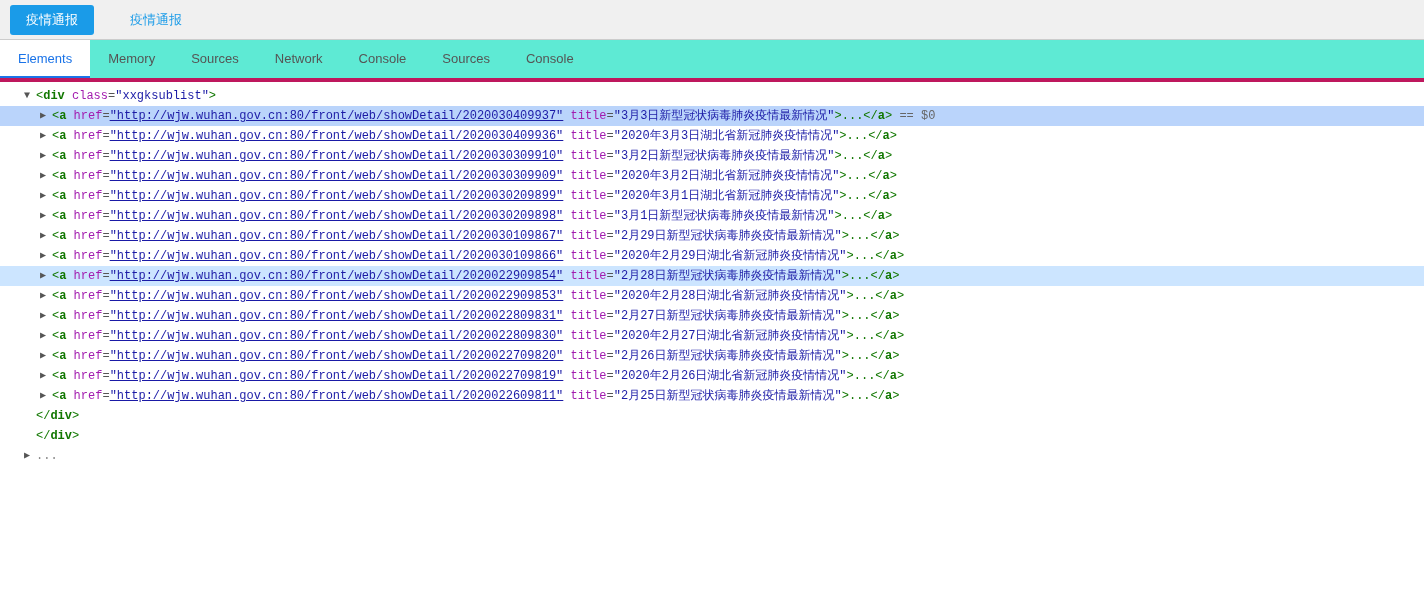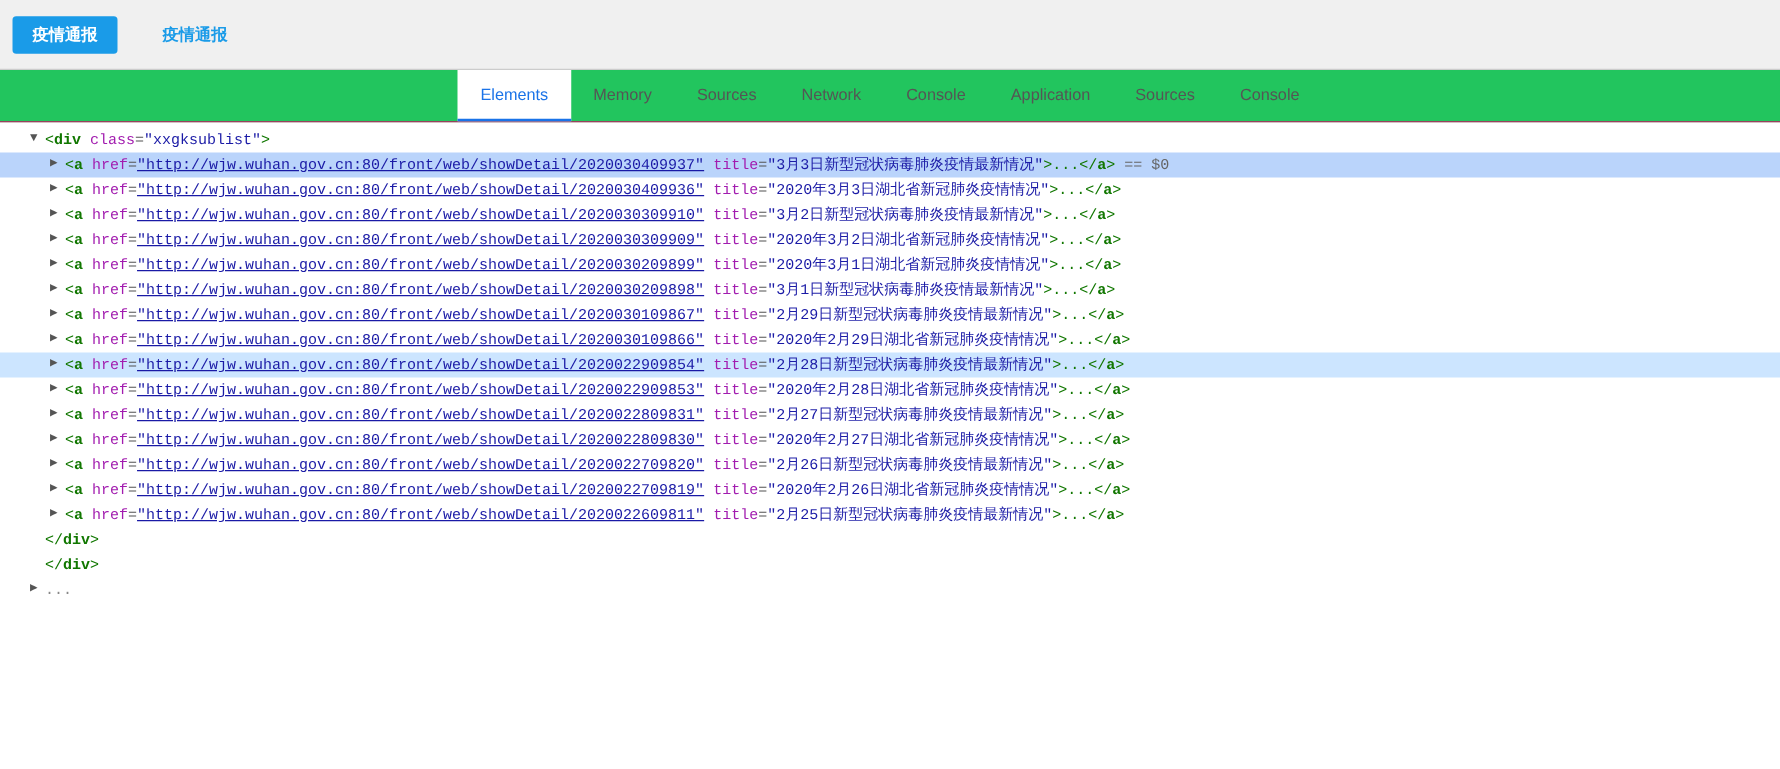--- a/index.html
+++ b/index.html
@@ -6,27 +6,26 @@
     body {
       font-family: 'Consolas', 'Monaco', monospace;
       font-size: 12px;
       background: #fff;
       color: #333;
       overflow: hidden;
     }
 
     
     .browser-bar {
-      height: 56px;
+      height: 40px;
       background: #f0f0f0;
       display: flex;
       align-items: center;
       padding: 0 10px;
       border-bottom: 1px solid #ccc;
-      font-weight: bold;
     }
     .browser-tab {
       display: flex;
       align-items: center;
       gap: 20px;
     }
     .tab-active {
       background: #1a9be8;
       color: #fff;
       padding: 6px 16px;
@@ -46,24 +45,23 @@
       font-family: Arial, sans-serif;
       margin-left: 10px;
       flex: 1;
     }
 
     
     .devtools-tabs {
       display: flex;
       align-items: stretch;
       height: 42px;
-      background: #22c55e;
-      border-bottom: 1px solid #be185d;
+      background: #5eead4;
+      border-bottom: 4px solid #be185d;
       padding: 0;
-      justify-content: center;
     }
     .devtools-tab {
       padding: 0 18px;
       display: flex;
       align-items: center;
       font-size: 13px;
       font-family: Arial, sans-serif;
       color: #555;
       cursor: pointer;
       border-bottom: 2px solid transparent;
@@ -132,21 +130,20 @@
     <span class="tab-inactive">疫情通报</span>
   </div>
 </div>
 
 <div class="devtools-tabs">
   <div class="devtools-tab active">Elements</div>
   <div class="devtools-tab">Memory</div>
   <div class="devtools-tab">Sources</div>
   <div class="devtools-tab">Network</div>
   <div class="devtools-tab">Console</div>
-  <div class="devtools-tab">Application</div>
   <div class="devtools-tab">Sources</div>
   <div class="devtools-tab">Console</div>
 </div>
 
 <div class="devtools-content" id="dom-tree">
 <div class="dom-line" style="padding-left: 24px;">
       <span class="triangle open"></span>
       <span><span class="tag-bracket">&lt;</span><span class="tag">div</span> <span class="attr-name">class</span><span class="equals-sign">=</span><span class="attr-value">"xxgksublist"</span><span class="tag-bracket">&gt;</span></span>
     </div>
     <div class="dom-line selected" style="padding-left: 40px;">

